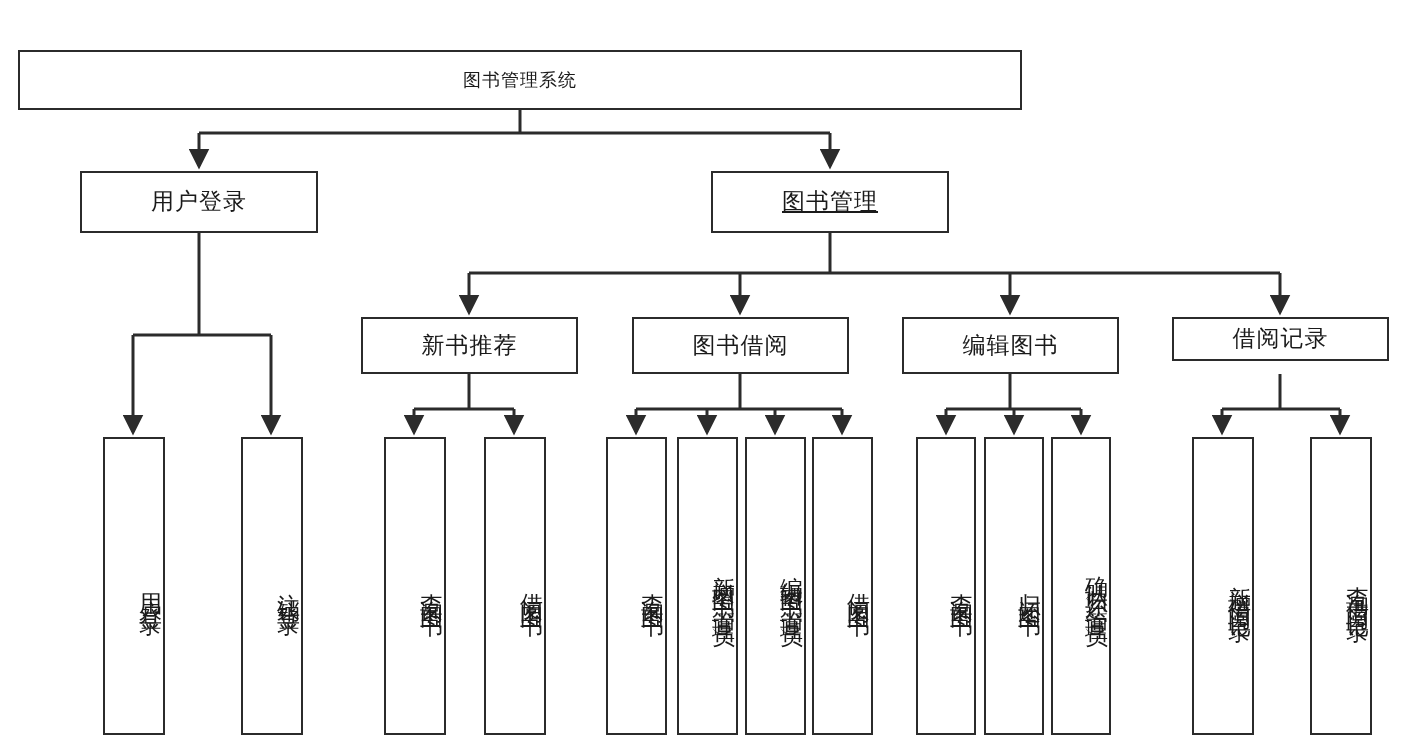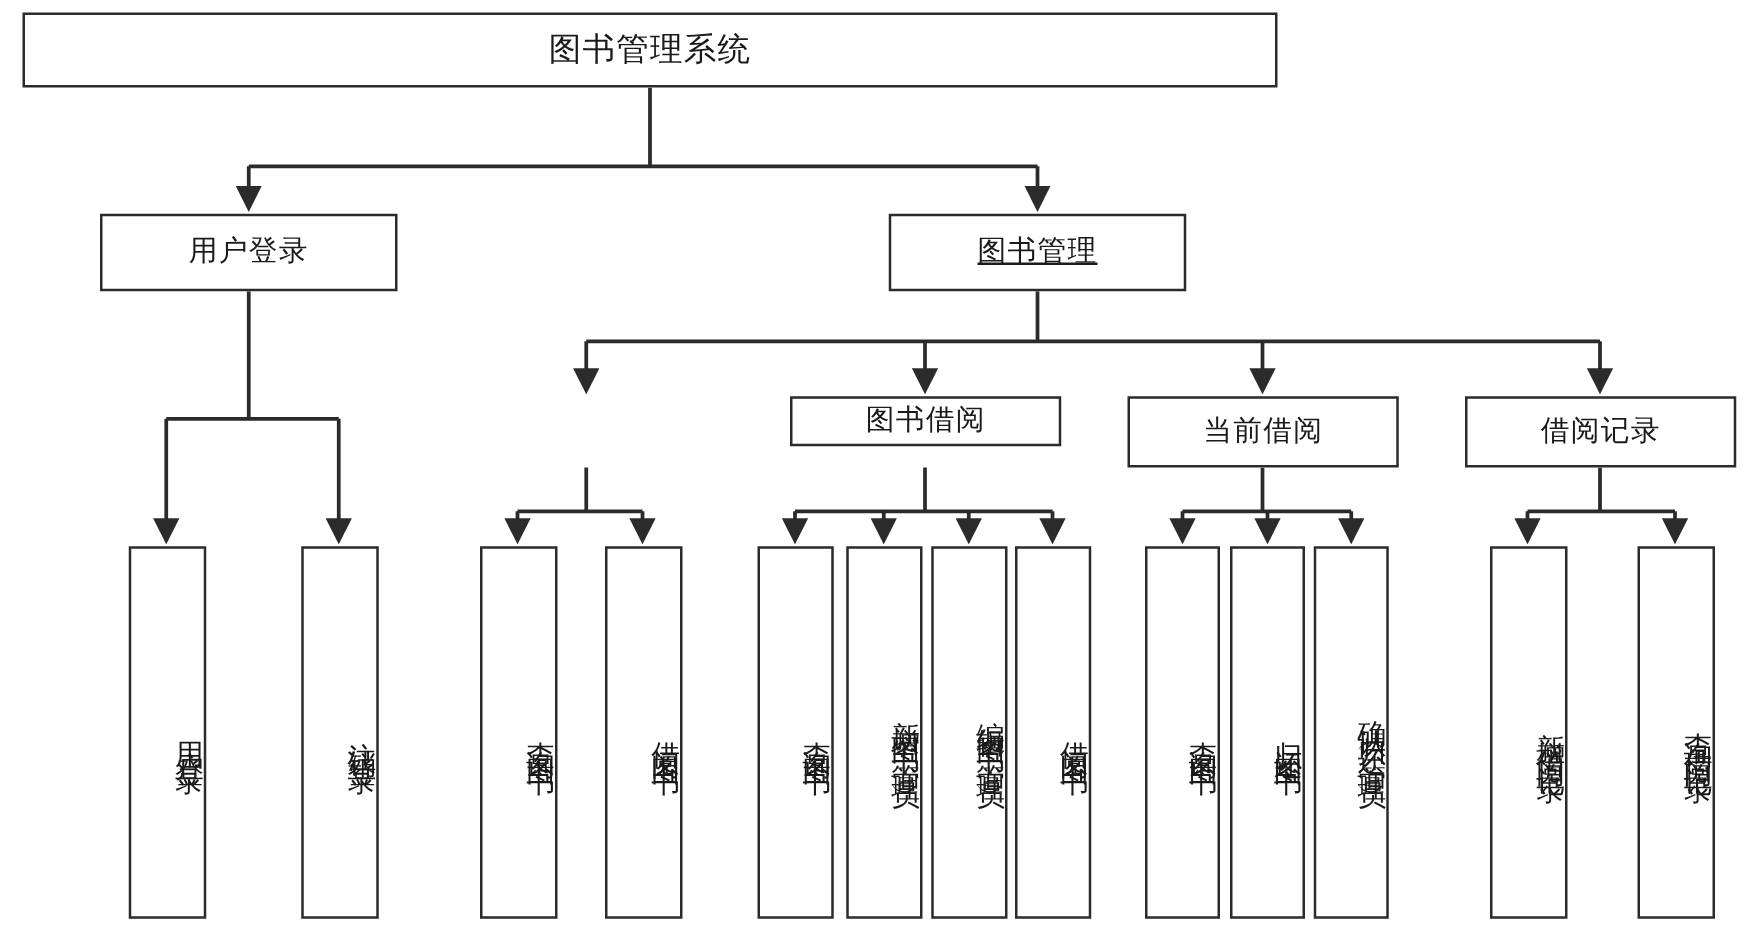--- a/index.html
+++ b/index.html
@@ -34,21 +34,22 @@
     align-items: center;
     justify-content: center;
     color: #1a1a1a;
   }
   .node-h {
     font-size: 23px;
     letter-spacing: 1px;
     line-height: 1.1;
   }
   .node-root {
-    font-size: 26px;
+    font-size: 18px;
+    margin-top: 40px;
   }
   .node-v {
     writing-mode: vertical-rl;
     text-orientation: upright;
     font-size: 23px;
     letter-spacing: 7px;
     line-height: 1.05;
     align-items: flex-start;
     justify-content: center;
     padding-top: 6px;
@@ -128,27 +129,30 @@
     <span>图书管理系统</span>
   </div>
 
   <div class="node node-h" style="left:80px; top:171px; width:238px; height:62px;">
     <span>用户登录</span>
   </div>
   <div class="node node-h" style="left:711px; top:171px; width:238px; height:62px;text-decoration:underline;">
     <span>图书管理</span>
   </div>
 
-  <div class="node node-h" style="left:632px; top:317px; width:217px; height:40px;">
+  <div class="node node-h" style="left:361px; top:317px; width:217px; height:57px;">
+    <span>新书推荐</span>
+  </div>
+  <div class="node node-h" style="left:632px; top:317px; width:217px; height:57px;">
     <span>图书借阅</span>
   </div>
   <div class="node node-h" style="left:902px; top:317px; width:217px; height:57px;">
-    <span>当前借阅</span>
+    <span>编辑图书</span>
   </div>
-  <div class="node node-h" style="left:1172px; top:317px; width:217px; height:57px;">
+  <div class="node node-h" style="left:1172px; top:317px; width:217px; height:44px;">
     <span>借阅记录</span>
   </div>
 
   <div class="node node-v" style="left:103px; top:437px; width:62px; height:298px;">
     <span class="vtext">用户登录</span>
   </div>
   <div class="node node-v" style="left:241px; top:437px; width:62px; height:298px;">
     <span class="vtext">注销登录</span>
   </div>
 

